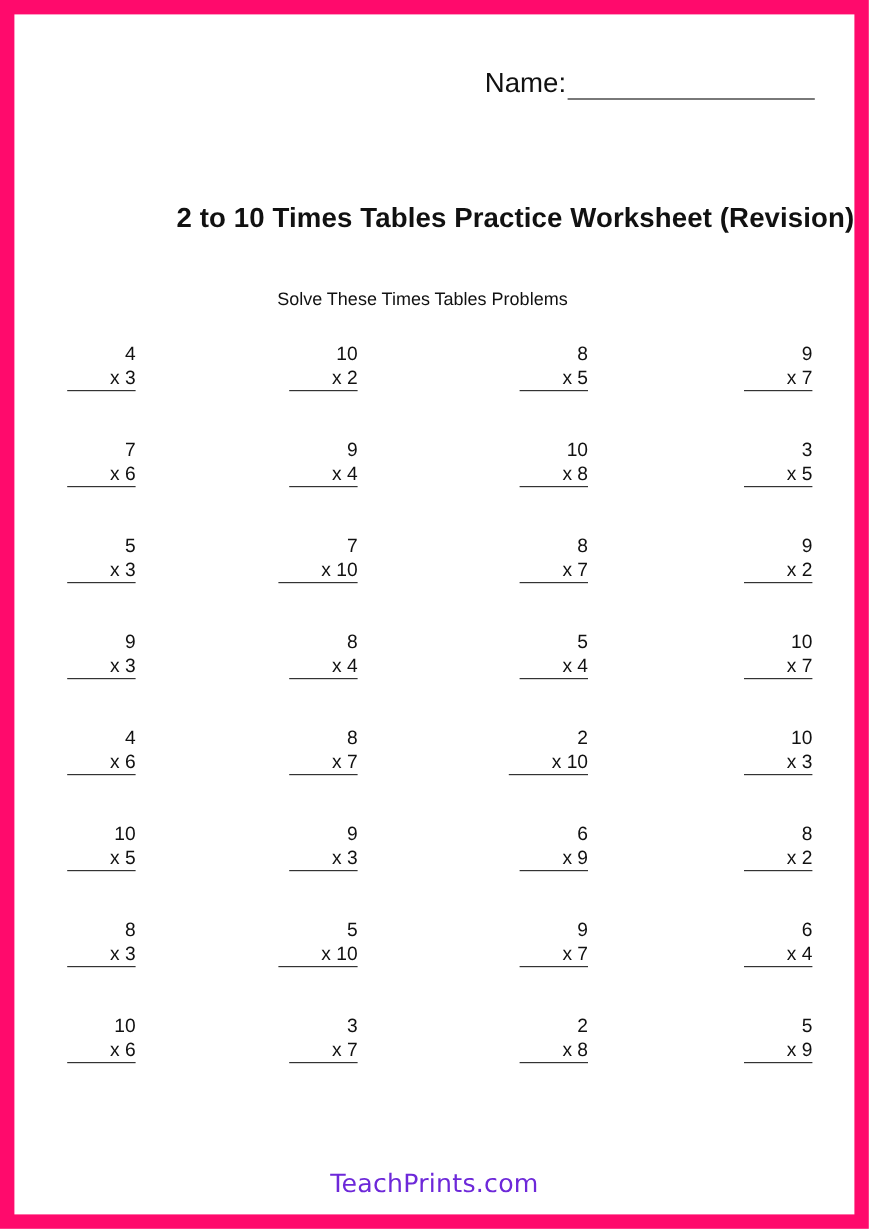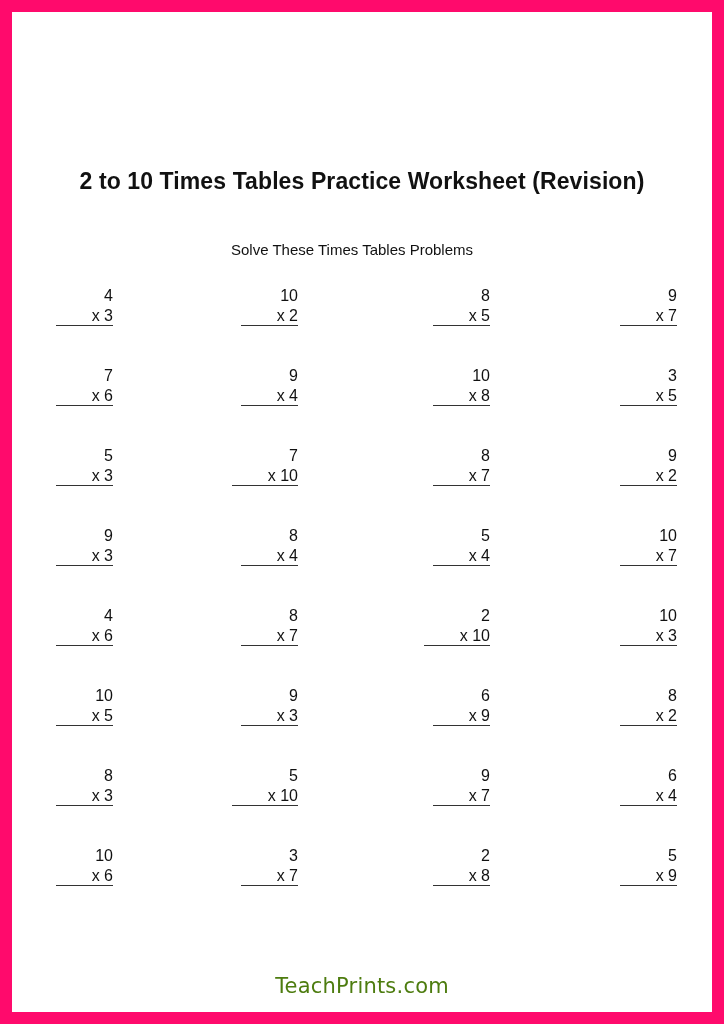--- a/index.html
+++ b/index.html
@@ -14,49 +14,53 @@
   }
   .name-row {
     position: absolute; left: 392px; top: 44px;
     font-size: 23px; white-space: nowrap; display: flex; align-items: flex-end;
   }
   .name-line {
     display: inline-block; width: 206px; border-bottom: 1.5px solid #222;
     margin-left: 1px; height: 24px;
   }
   .title {
-    position: absolute; left: 0; top: 156px; width: 700px; text-align: center;
+    position: absolute; left: 0; top: 156px; width: 700px; text-align: right;
     font-weight: bold; font-size: 23px; letter-spacing: 0.1px;
   }
   .subtitle {
     position: absolute; left: 0; top: 229px; width: 680px; text-align: center;
     font-weight: normal; font-size: 15px;
   }
   .grid { position: absolute; left: 0; top: 0; width: 700px; height: 1000px; }
   .problem {
     position: absolute; width: 120px; text-align: right;
     font-size: 16px; line-height: 20px;
   }
   .problem .top { display: block; }
   .problem .bottom { display: block; }
   .problem .bottom span.ul {
     display: inline-block; border-bottom: 1.3px solid #333; padding-left: 0;
     line-height: 19px;
   }
   .footer {
     position: absolute; left: 0; top: 962px; width: 700px; text-align: center;
-    font-family: "DejaVu Sans", sans-serif; font-size: 21px; color: #4d7c0f;
+    font-family: "DejaVu Sans", sans-serif; font-size: 21px; color: #6d28d9;
     letter-spacing: 0.2px;
   }
 </style>
 </head>
 <body>
 
 <div class="sheet">
 
+  <div class="name-row">
+    <span>Name:</span>
+    <span class="name-line"></span>
+  </div>
 
   <div class="title">2 to 10 Times Tables Practice Worksheet (Revision)</div>
   <div class="subtitle">Solve These Times Tables Problems</div>
 
   <div class="grid" id="grid">
       <div class="problem" style="left: -19px; top: 274px;">
         <span class="top">4</span>
         <span class="bottom"><span class="ul" style="padding-left: 36px;">x 3</span></span>
       </div>
       <div class="problem" style="left: 166px; top: 274px;">

